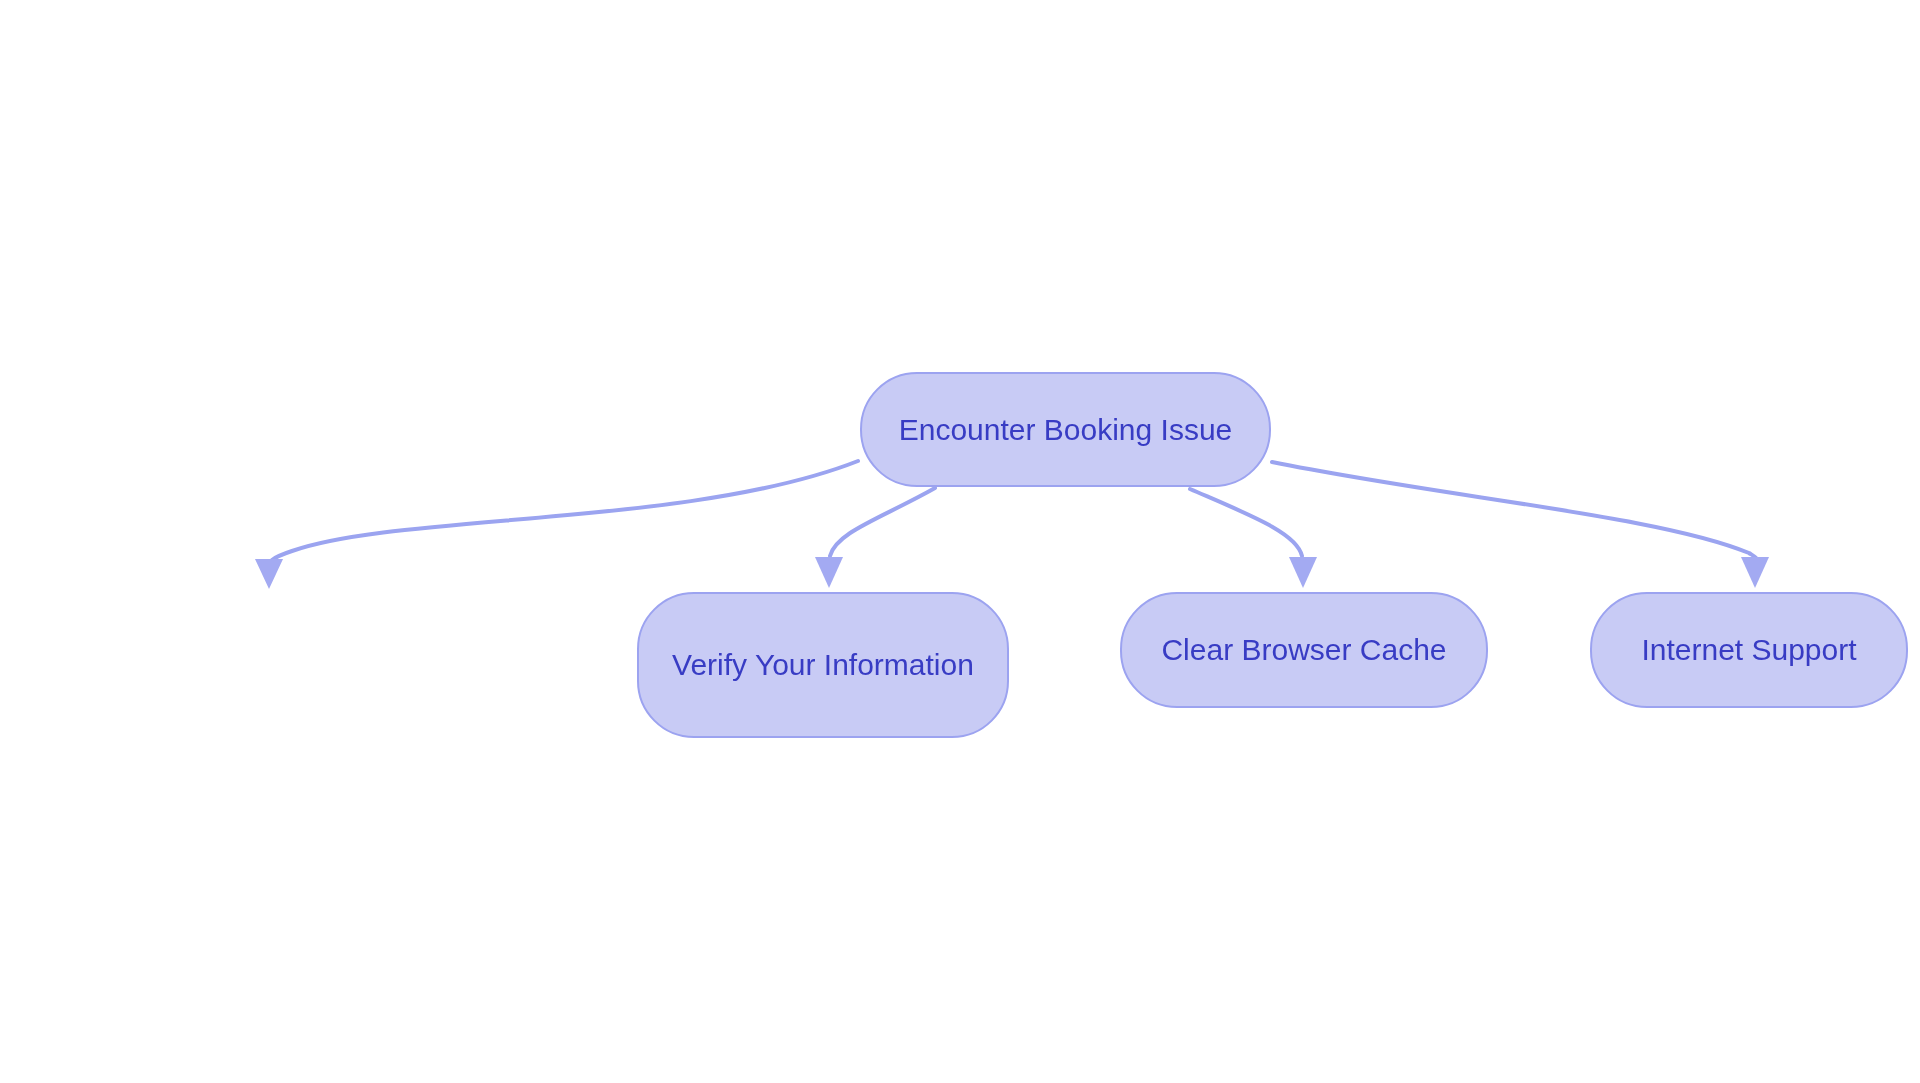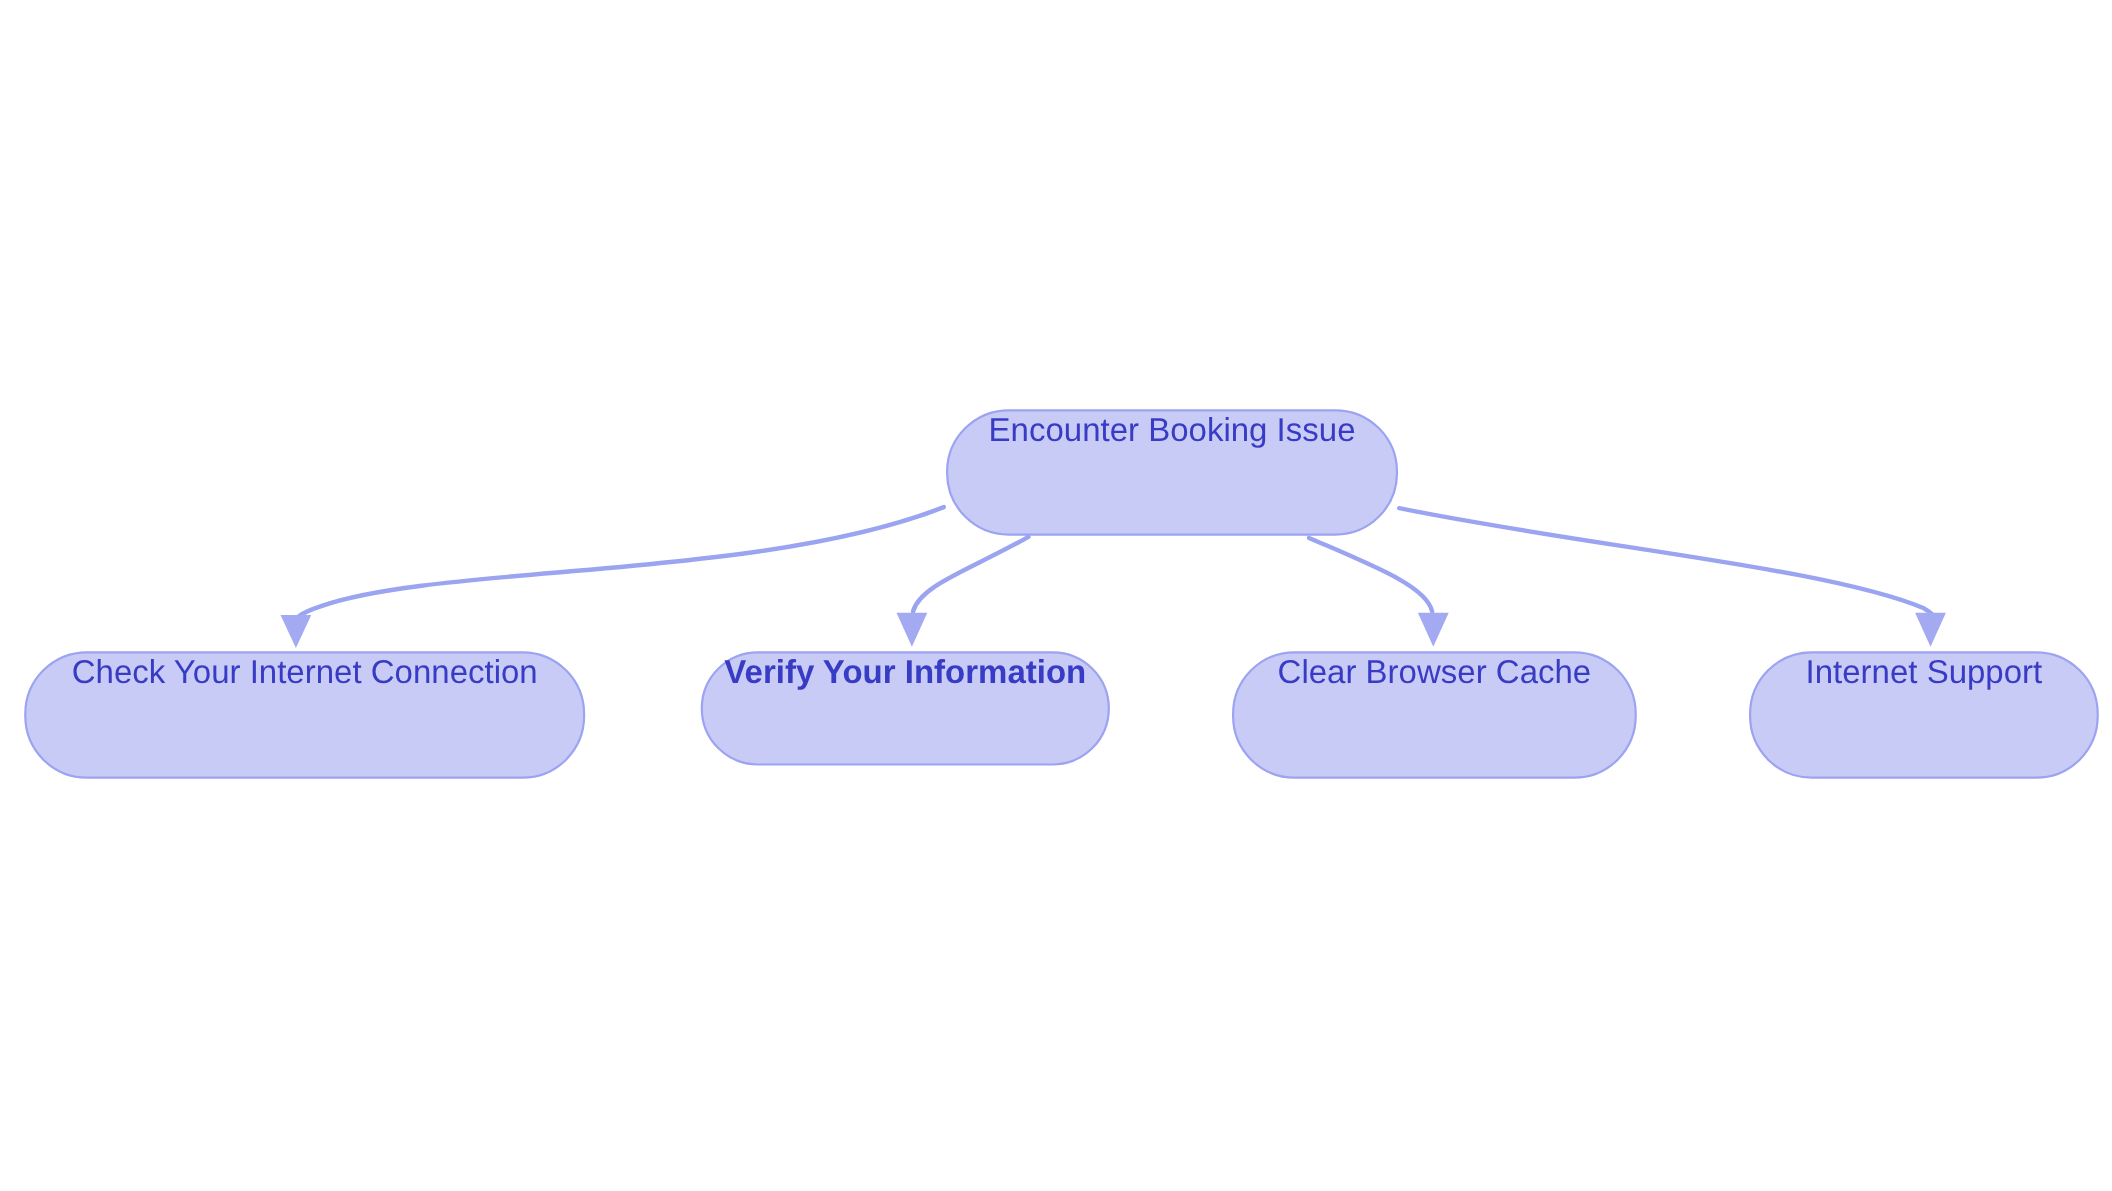--- a/index.html
+++ b/index.html
@@ -32,21 +32,21 @@
     fill: var(--arrowhead, #a3aaf2);
     stroke: none;
   }
   .node {
     position: absolute;
     box-sizing: border-box;
     background: var(--node-fill, #c8cbf5);
     border: 2px solid var(--node-border, #9ca3f0);
     border-radius: 57px;
     display: flex;
-    align-items: flex-start;
+    align-items: center;
     justify-content: center;
     text-align: center;
     color: var(--node-text, #383cc4);
     font-size: 30px;
     line-height: 1.2;
     white-space: nowrap;
   }
 </style>
 </head>
 <body>
@@ -64,25 +64,22 @@
     <polygon class="arrow" points="1289,557 1317,557 1303,588"></polygon>
 
     <path class="edge" d="M 1272 462 C 1450 498, 1660 516, 1749 553 C 1752 555, 1754 556, 1756 558"></path>
     <polygon class="arrow" points="1741,557 1769,557 1755,588"></polygon>
   </svg>
 
   <div class="node" style="left:860px; top:372px; width:411px; height:115px;">
     <span>Encounter Booking Issue</span>
   </div>
 
-  <div class="node" style="left:22px; top:592px; width:510px; height:116px;">
-    <span>Check Your Internet Connection</span>
-  </div>
 
-  <div class="node" style="left:637px; top:592px; width:372px; height:104px;font-weight:bold;">
+  <div class="node" style="left:637px; top:592px; width:372px; height:146px;">
     <span>Verify Your Information</span>
   </div>
 
   <div class="node" style="left:1120px; top:592px; width:368px; height:116px;">
     <span>Clear Browser Cache</span>
   </div>
 
   <div class="node" style="left:1590px; top:592px; width:318px; height:116px;">
     <span>Internet Support</span>
   </div>

